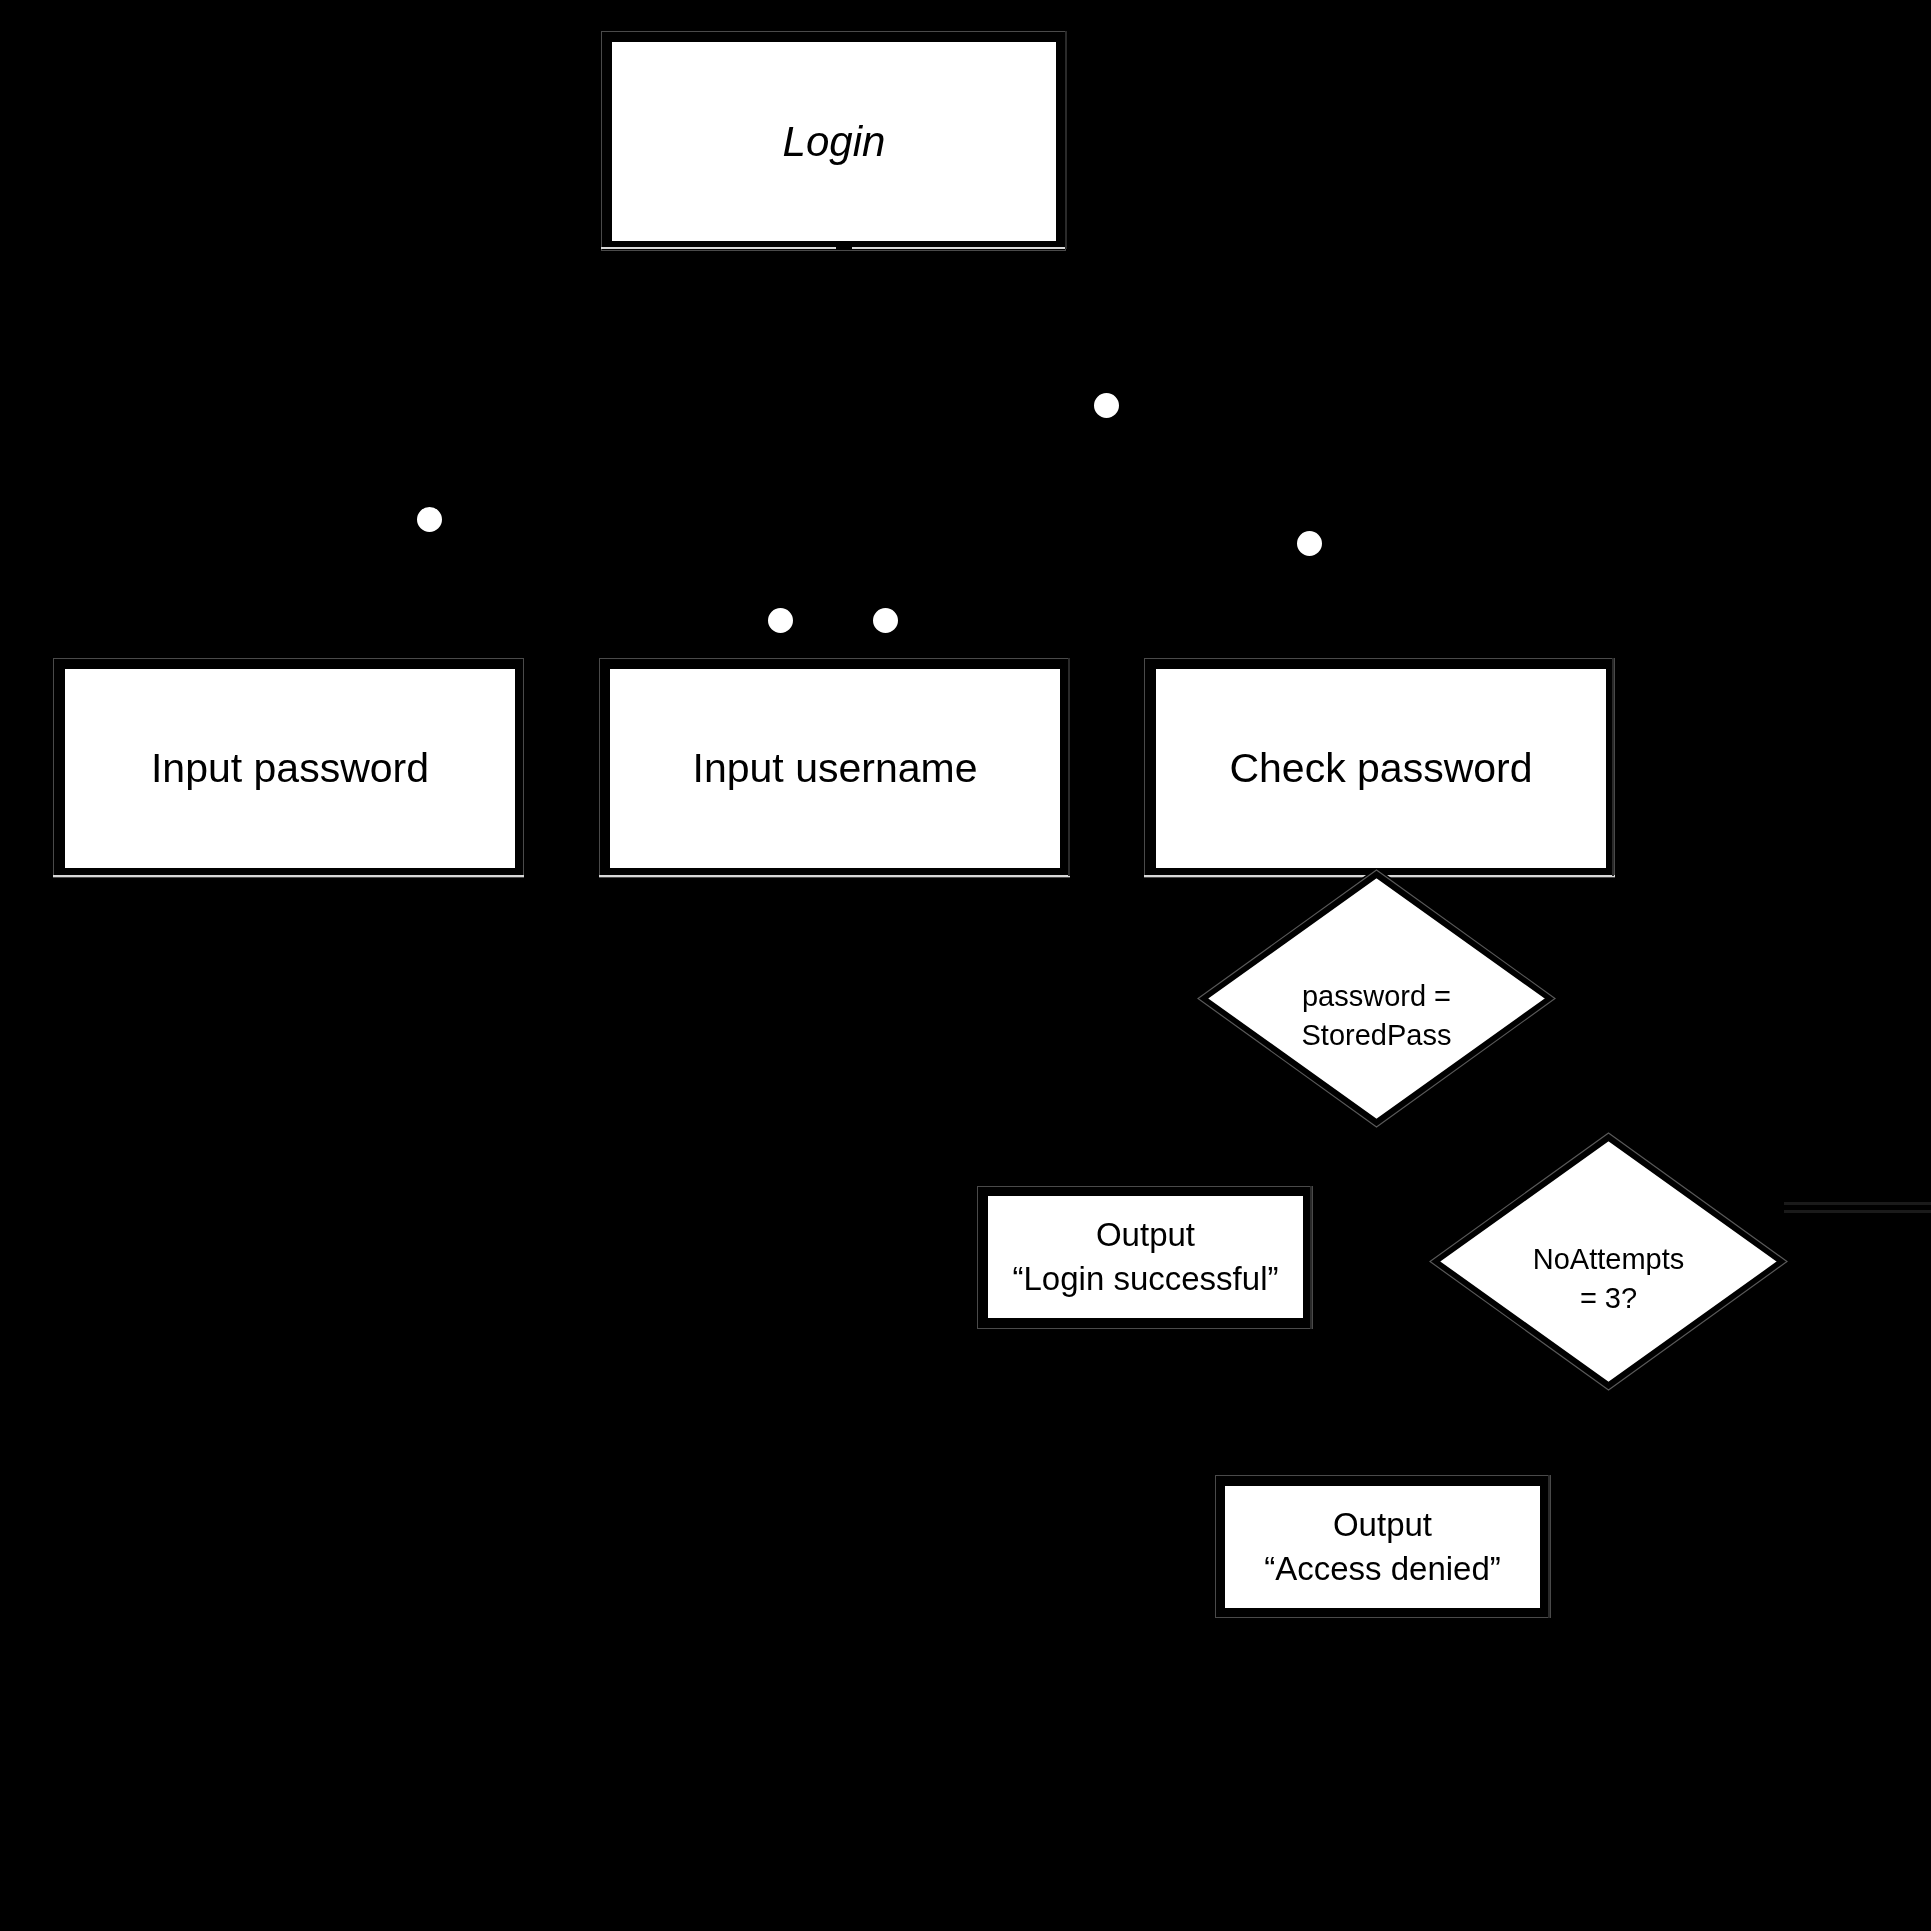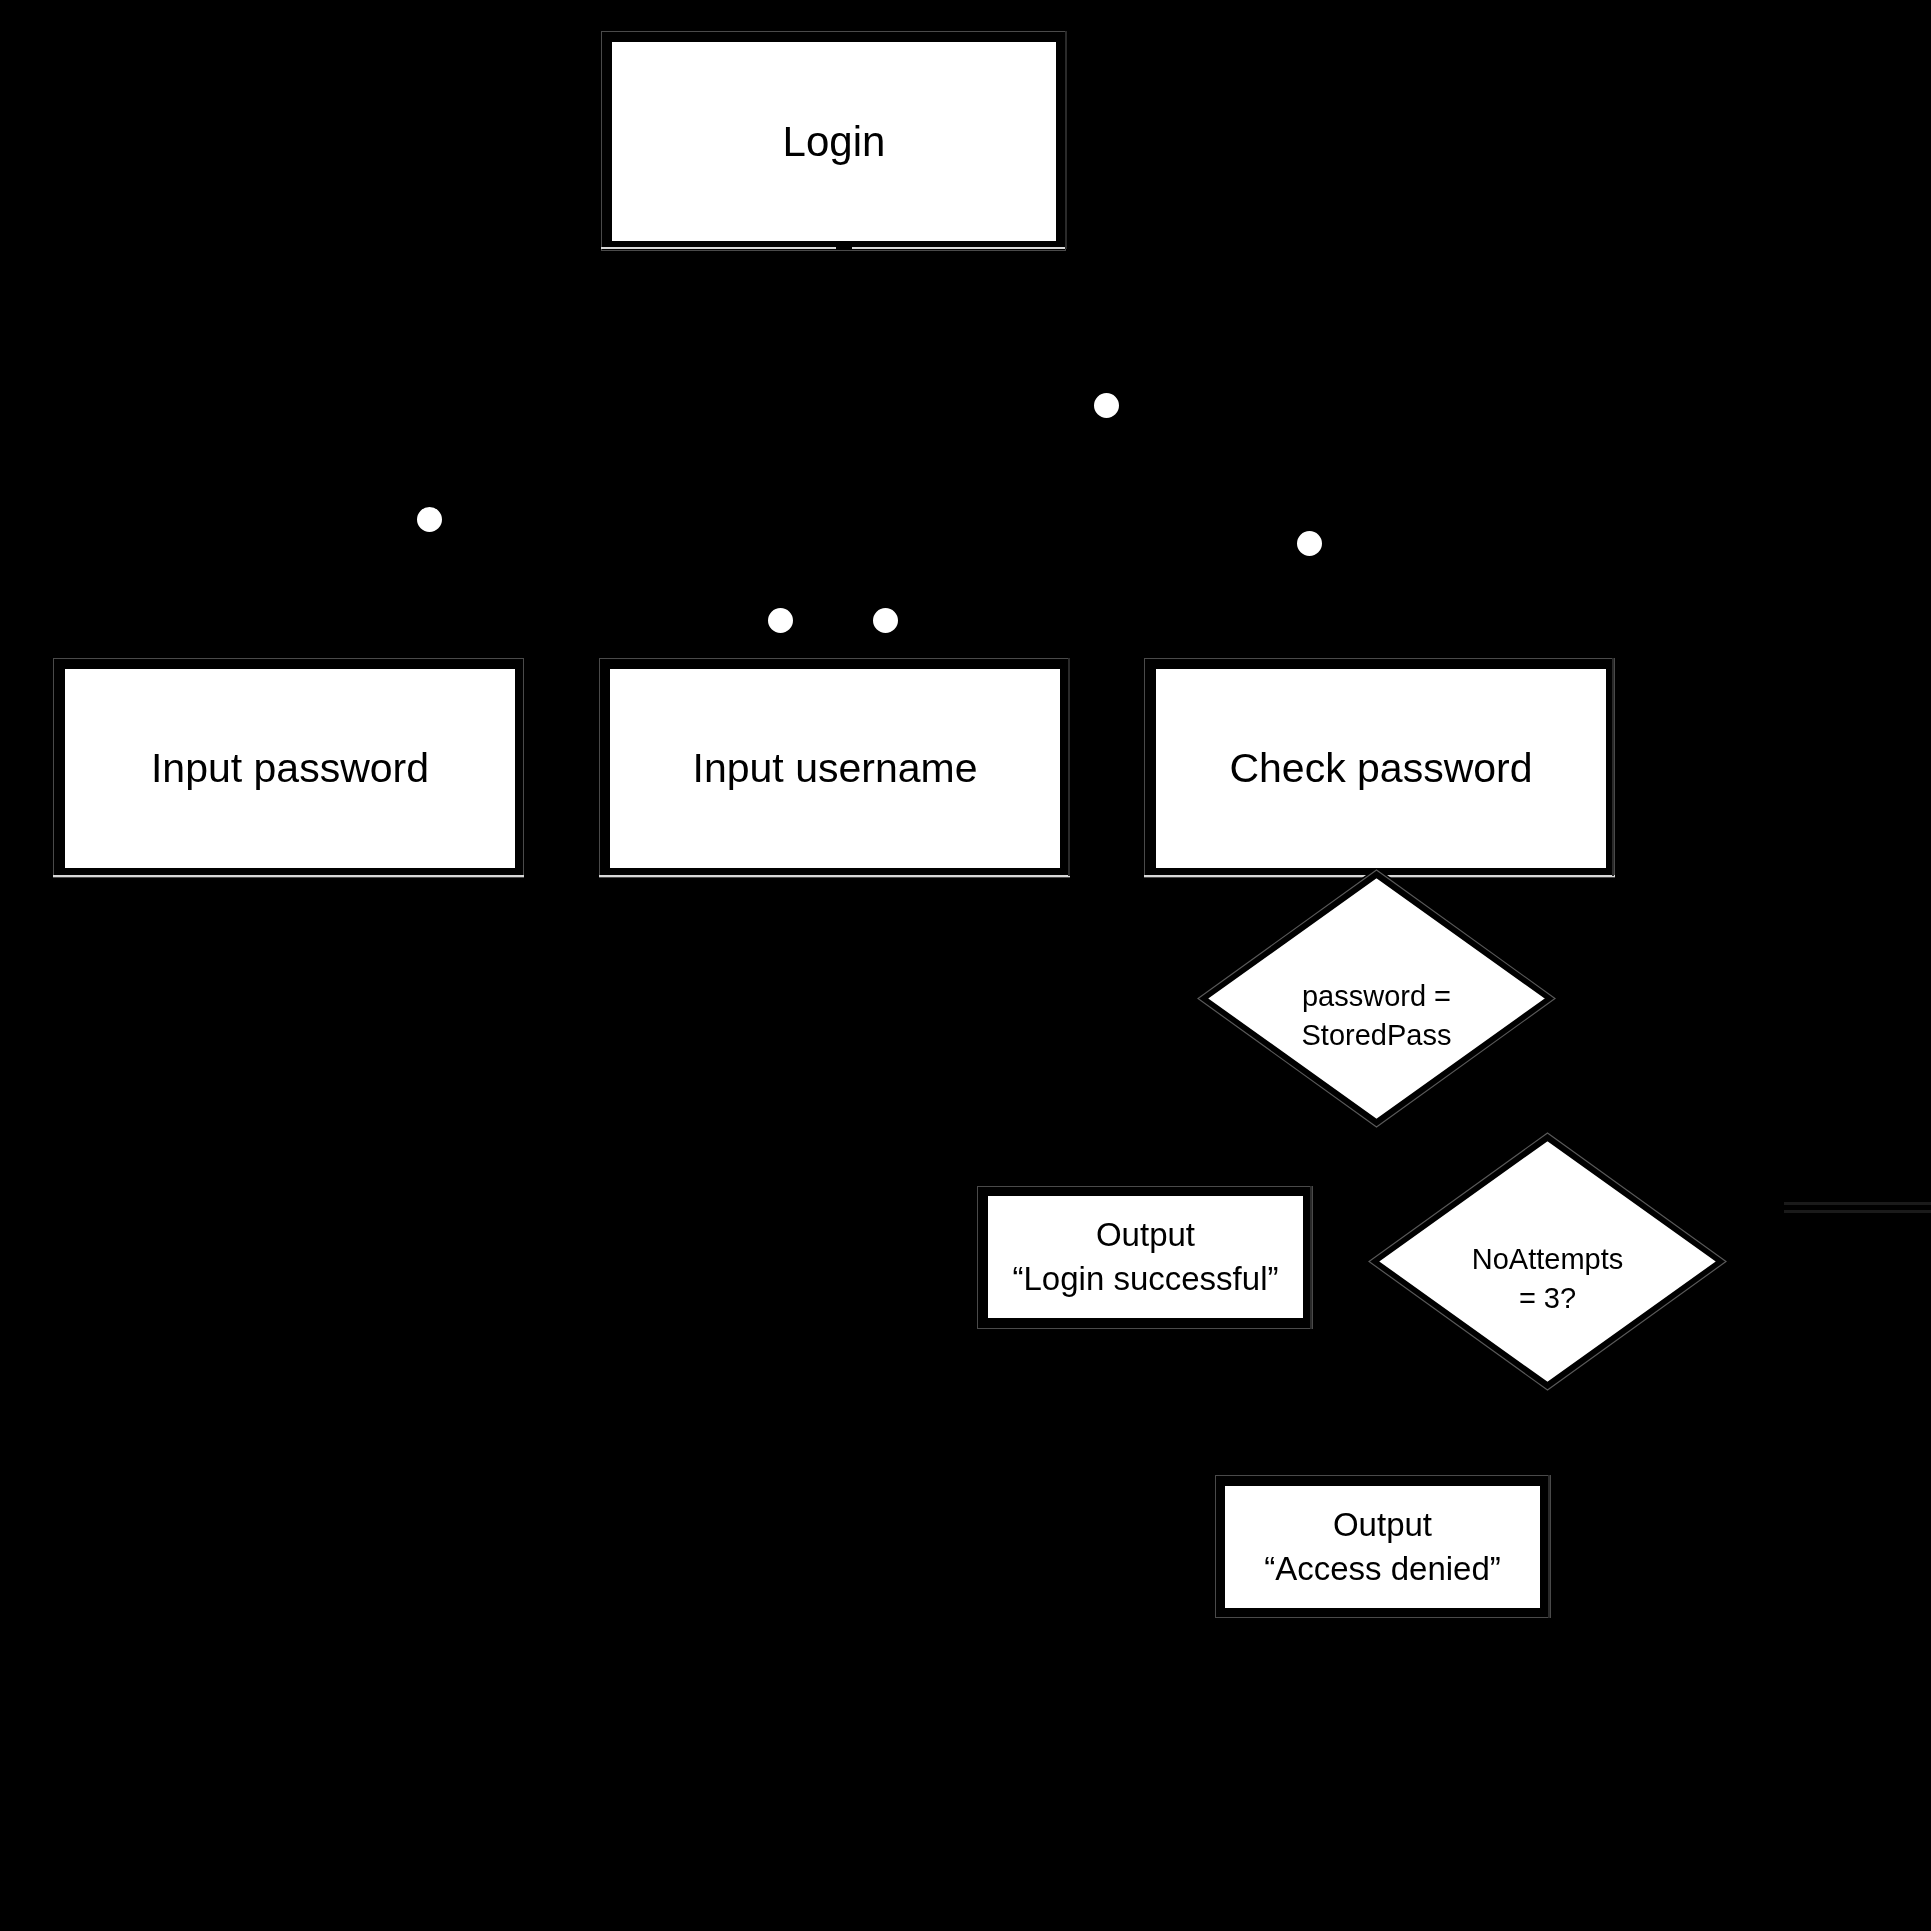--- a/index.html
+++ b/index.html
@@ -105,21 +105,21 @@
   .t-lg  { font-size: 41px; }
   .t-md  { font-size: 29px; }
   .t-sm  { font-size: 33px; }
 </style>
 </head>
 <body>
 
 <div id="canvas">
 
   <div class="shadow-ring" style="left:601px; top:31px; width:465px; height:220px;"></div>
-  <div class="node process t-xl" style="left:611px; top:41px; width:446px; height:201px;">
+  <div class="node process t-xl" style="left:611px; top:41px; width:446px; height:201px;font-style:italic;">
     <span class="label">Login</span>
   </div>
 
   <div class="edge" style="left:601px; top:247px; width:235px;"></div>
   <div class="edge" style="left:852px; top:247px; width:214px;"></div>
   <div class="edge-vert" style="left:1065px; top:31px; height:218px;"></div>
 
   <div class="waypoint" style="left:1092px; top:391px; width:29px; height:29px;"></div>
   <div class="waypoint" style="left:415px; top:505px; width:29px; height:29px;"></div>
   <div class="waypoint" style="left:1295px; top:529px; width:29px; height:29px;"></div>
@@ -148,21 +148,21 @@
 
   <div class="decision" style="left:1197px; top:869px; width:359px; height:259px;">
     <svg viewBox="0 0 372 268" preserveAspectRatio="none">
       <polygon points="186,4 368,134 186,264 4,134" fill="#ffffff" stroke="#000000" stroke-width="9"></polygon>
       <polygon points="186,1 371,134 186,267 1,134" fill="none" stroke="#5a5a5a" stroke-width="1.2"></polygon>
     </svg>
     <div class="dlabel t-md">password =
 StoredPass</div>
   </div>
 
-  <div class="decision" style="left:1368px; top:1132px; width:359px; height:259px;">
+  <div class="decision" style="left:1429px; top:1132px; width:359px; height:259px;">
     <svg viewBox="0 0 372 268" preserveAspectRatio="none">
       <polygon points="186,4 368,134 186,264 4,134" fill="#ffffff" stroke="#000000" stroke-width="9"></polygon>
       <polygon points="186,1 371,134 186,267 1,134" fill="none" stroke="#5a5a5a" stroke-width="1.2"></polygon>
     </svg>
     <div class="dlabel t-md">NoAttempts
 = 3?</div>
   </div>
 
   <div class="edge-faint" style="left:1784px; top:1202px; width:147px; height:2.9px;"></div>
   <div class="edge-faint" style="left:1784px; top:1210px; width:147px; height:2.9px;"></div>

